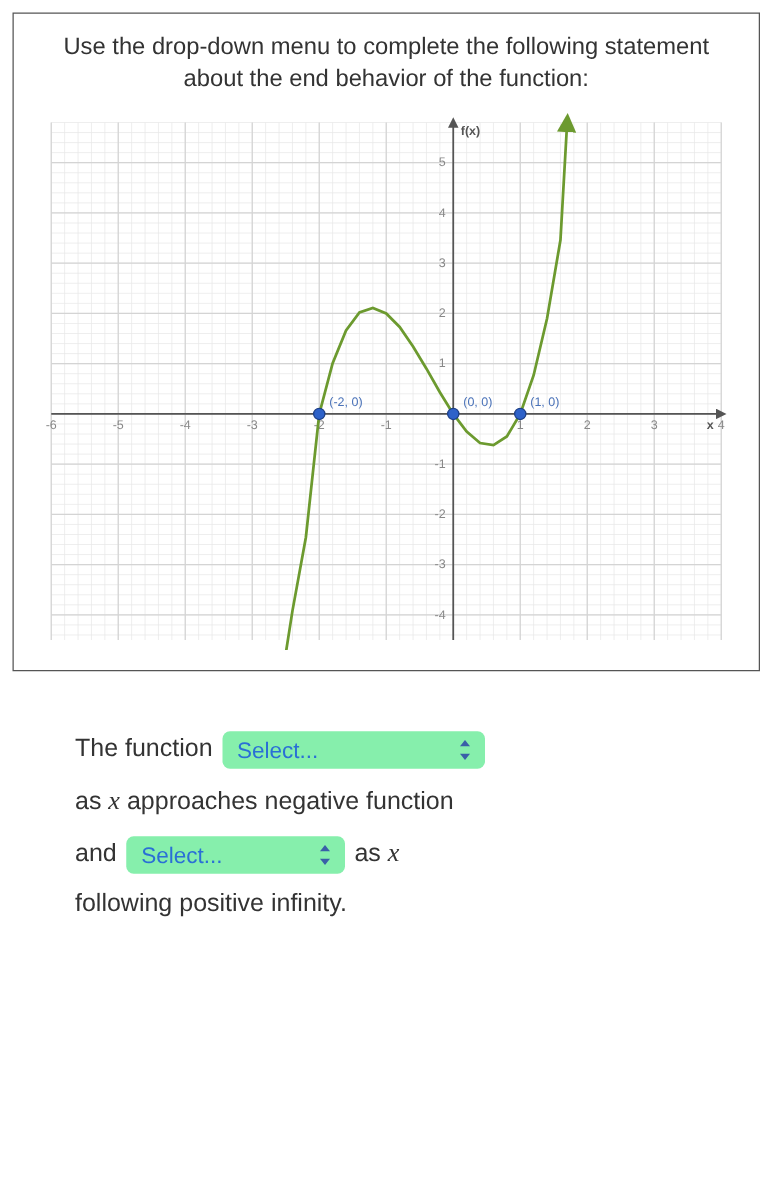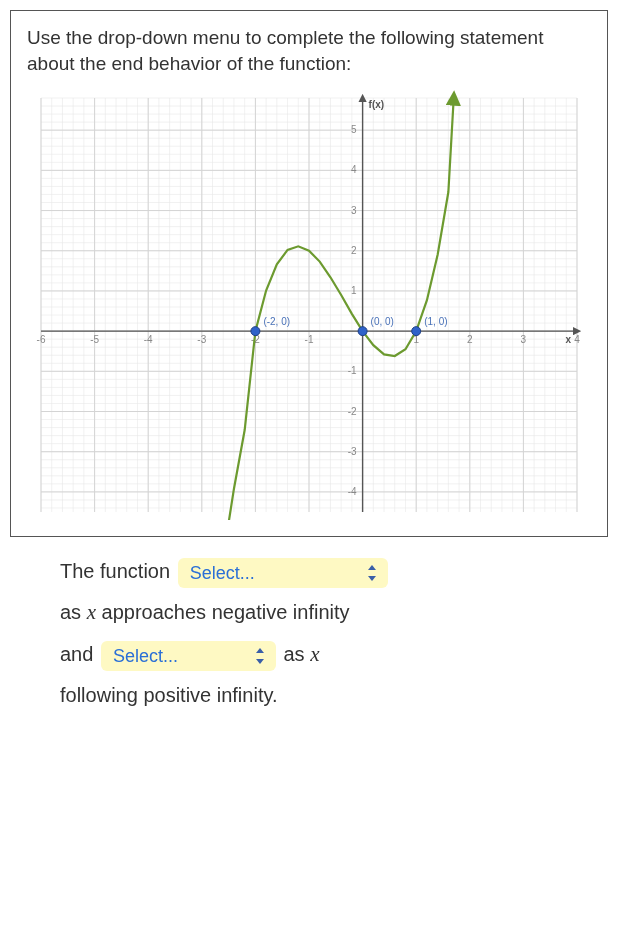--- a/index.html
+++ b/index.html
@@ -6,21 +6,22 @@
   body {
     font-family: Verdana, Geneva, sans-serif;
     background: #fff;
     width: 618px;
     padding: 10px;
     color: #333;
   }
   .question-box {
     border: 1px solid #555;
     padding: 14px 16px 16px 16px;
-    margin-bottom: 14px;
+    margin-bottom: 42px;
+    text-align: center;
   }
   .prompt {
     font-size: 19px;
     line-height: 1.35;
     color: #333;
     margin-bottom: 14px;
   }
   .chart-wrap {
     width: 100%;
     display: flex;
@@ -38,21 +39,21 @@
   }
   .answer-area .row { white-space: nowrap; }
   .mathx {
     font-family: "Times New Roman", Times, serif;
     font-style: italic;
     font-size: 21px;
   }
   .select-pill {
     display: inline-flex;
     align-items: center;
-    background: #fef9c3;
+    background: #86efac;
     border-radius: 6px;
     padding: 3px 8px 3px 12px;
     vertical-align: middle;
     cursor: pointer;
     min-width: 210px;
     height: 30px;
     margin: 0 2px;
   }
   .select-pill.narrow { min-width: 175px; }
   .select-pill .sel-label {
@@ -268,21 +269,21 @@
 
 <div class="answer-area">
   <div class="row">
     <span>The function </span>
     <span class="select-pill">
       <span class="sel-label"><span>Select...</span></span>
       <span class="chevron"></span>
     </span>
   </div>
   <div class="row">
-    <span>as </span><span class="mathx">x</span><span> approaches negative infinity</span>
+    <span>as </span><span class="mathx">x</span><span> approaches negative function</span>
   </div>
   <div class="row">
     <span>and </span>
     <span class="select-pill narrow">
       <span class="sel-label"><span>Select...</span></span>
       <span class="chevron"></span>
     </span>
     <span> as </span><span class="mathx">x</span>
   </div>
   <div class="row">

